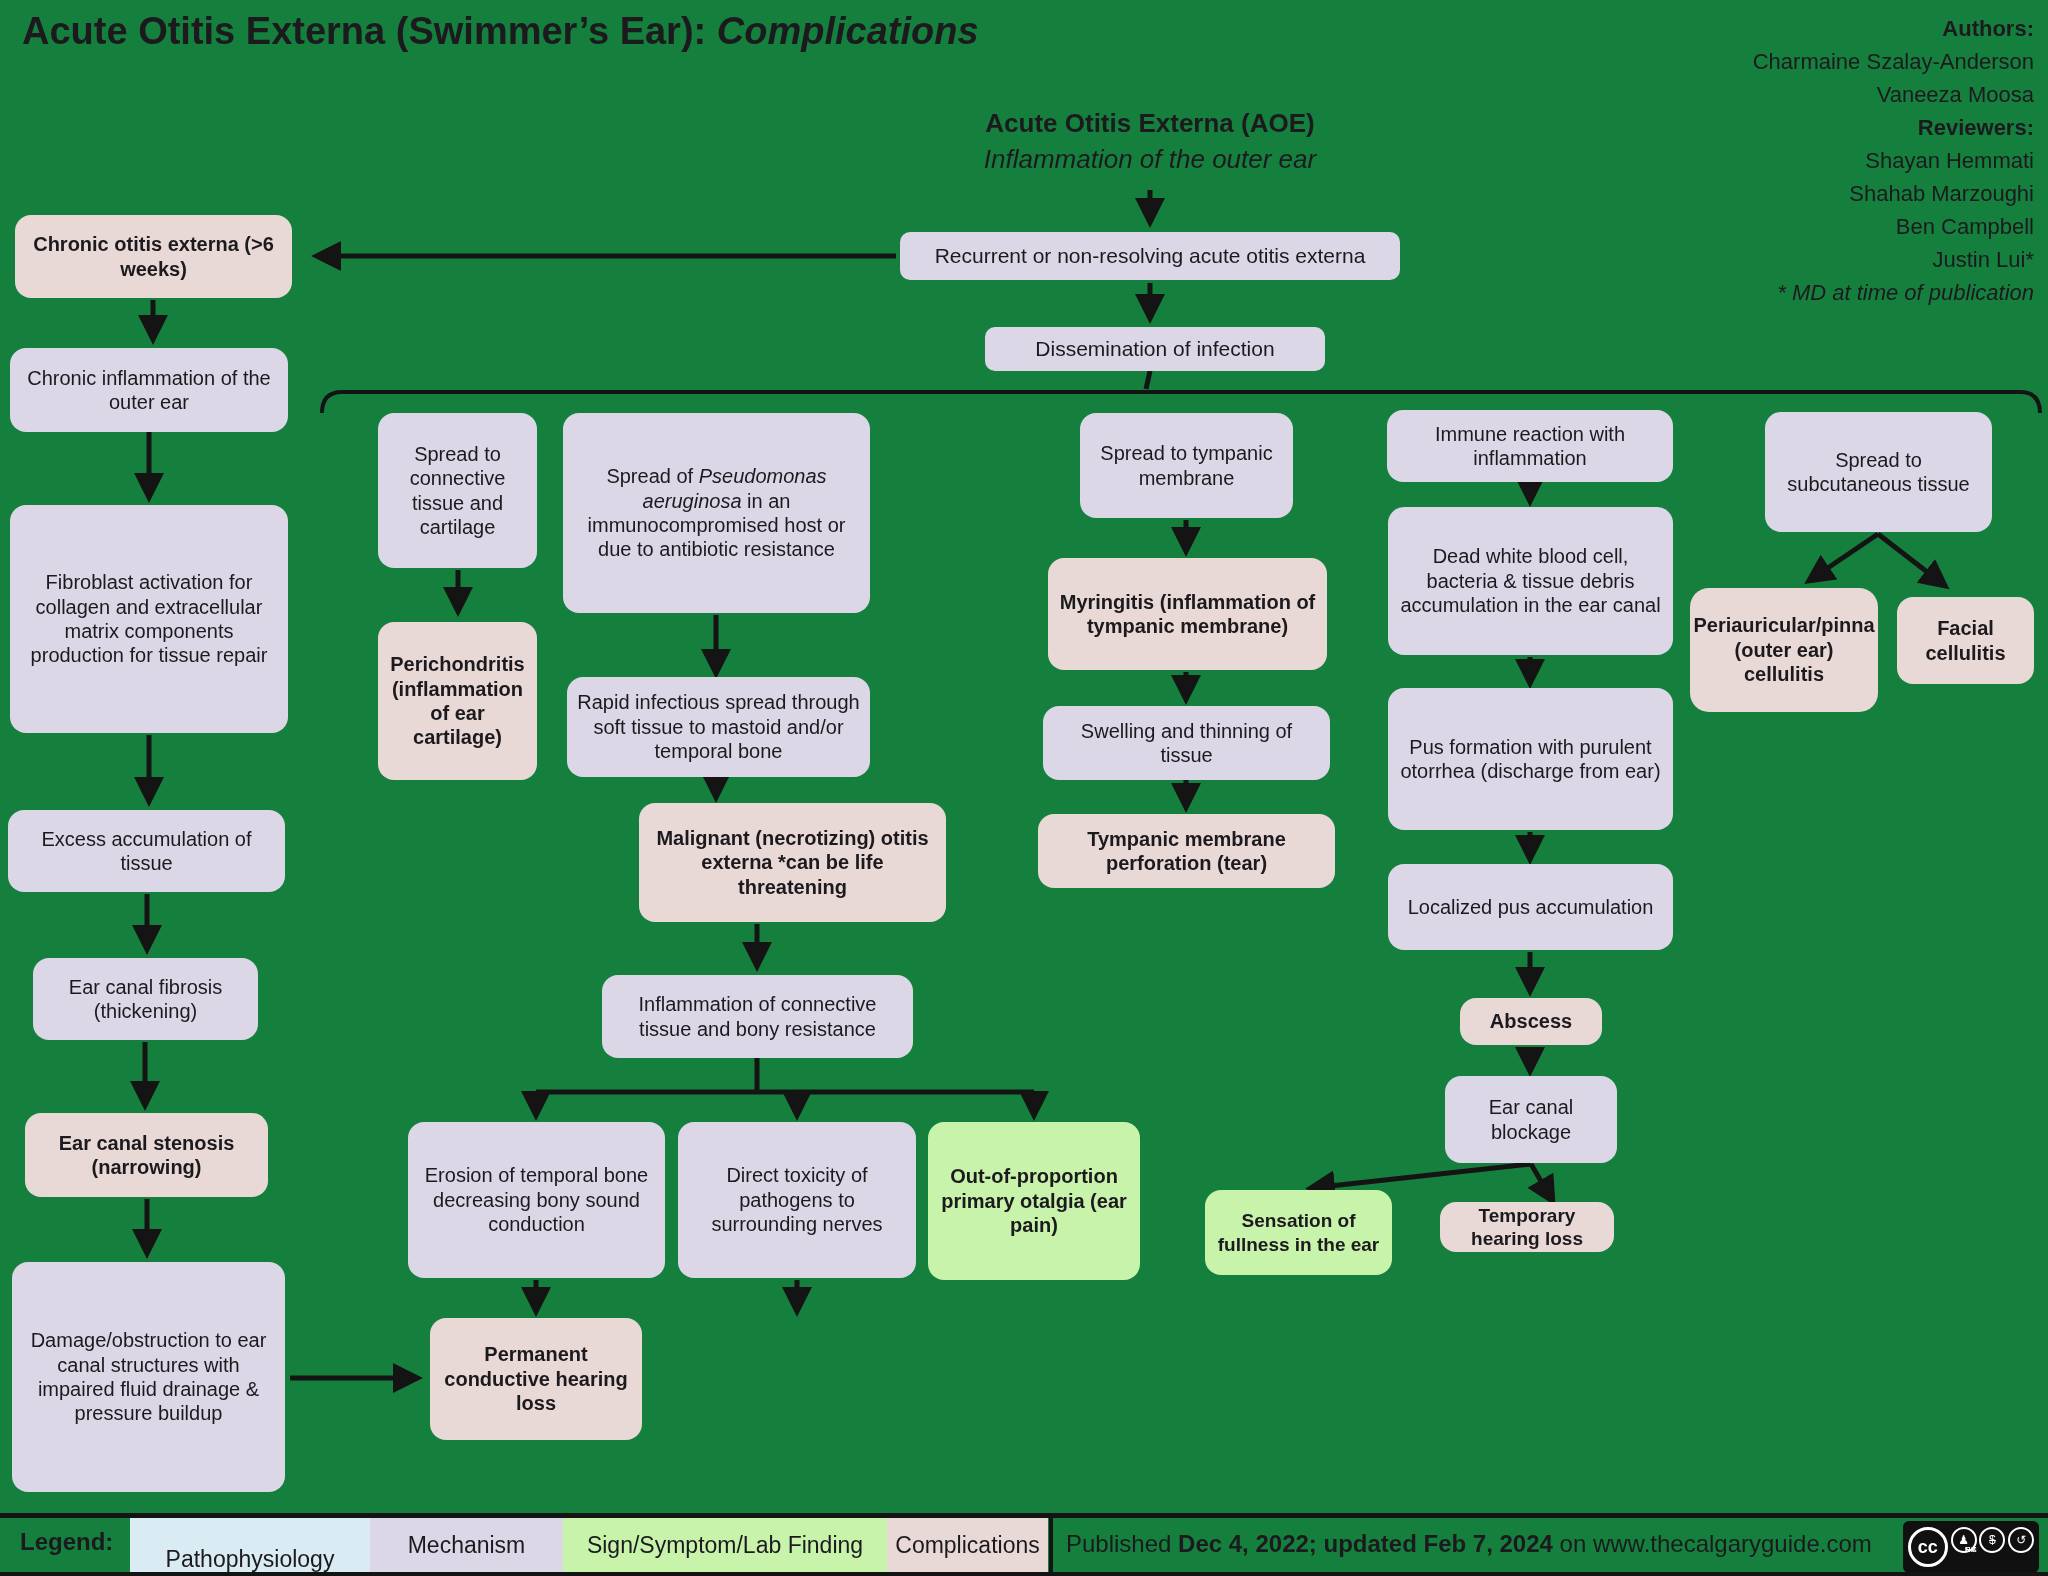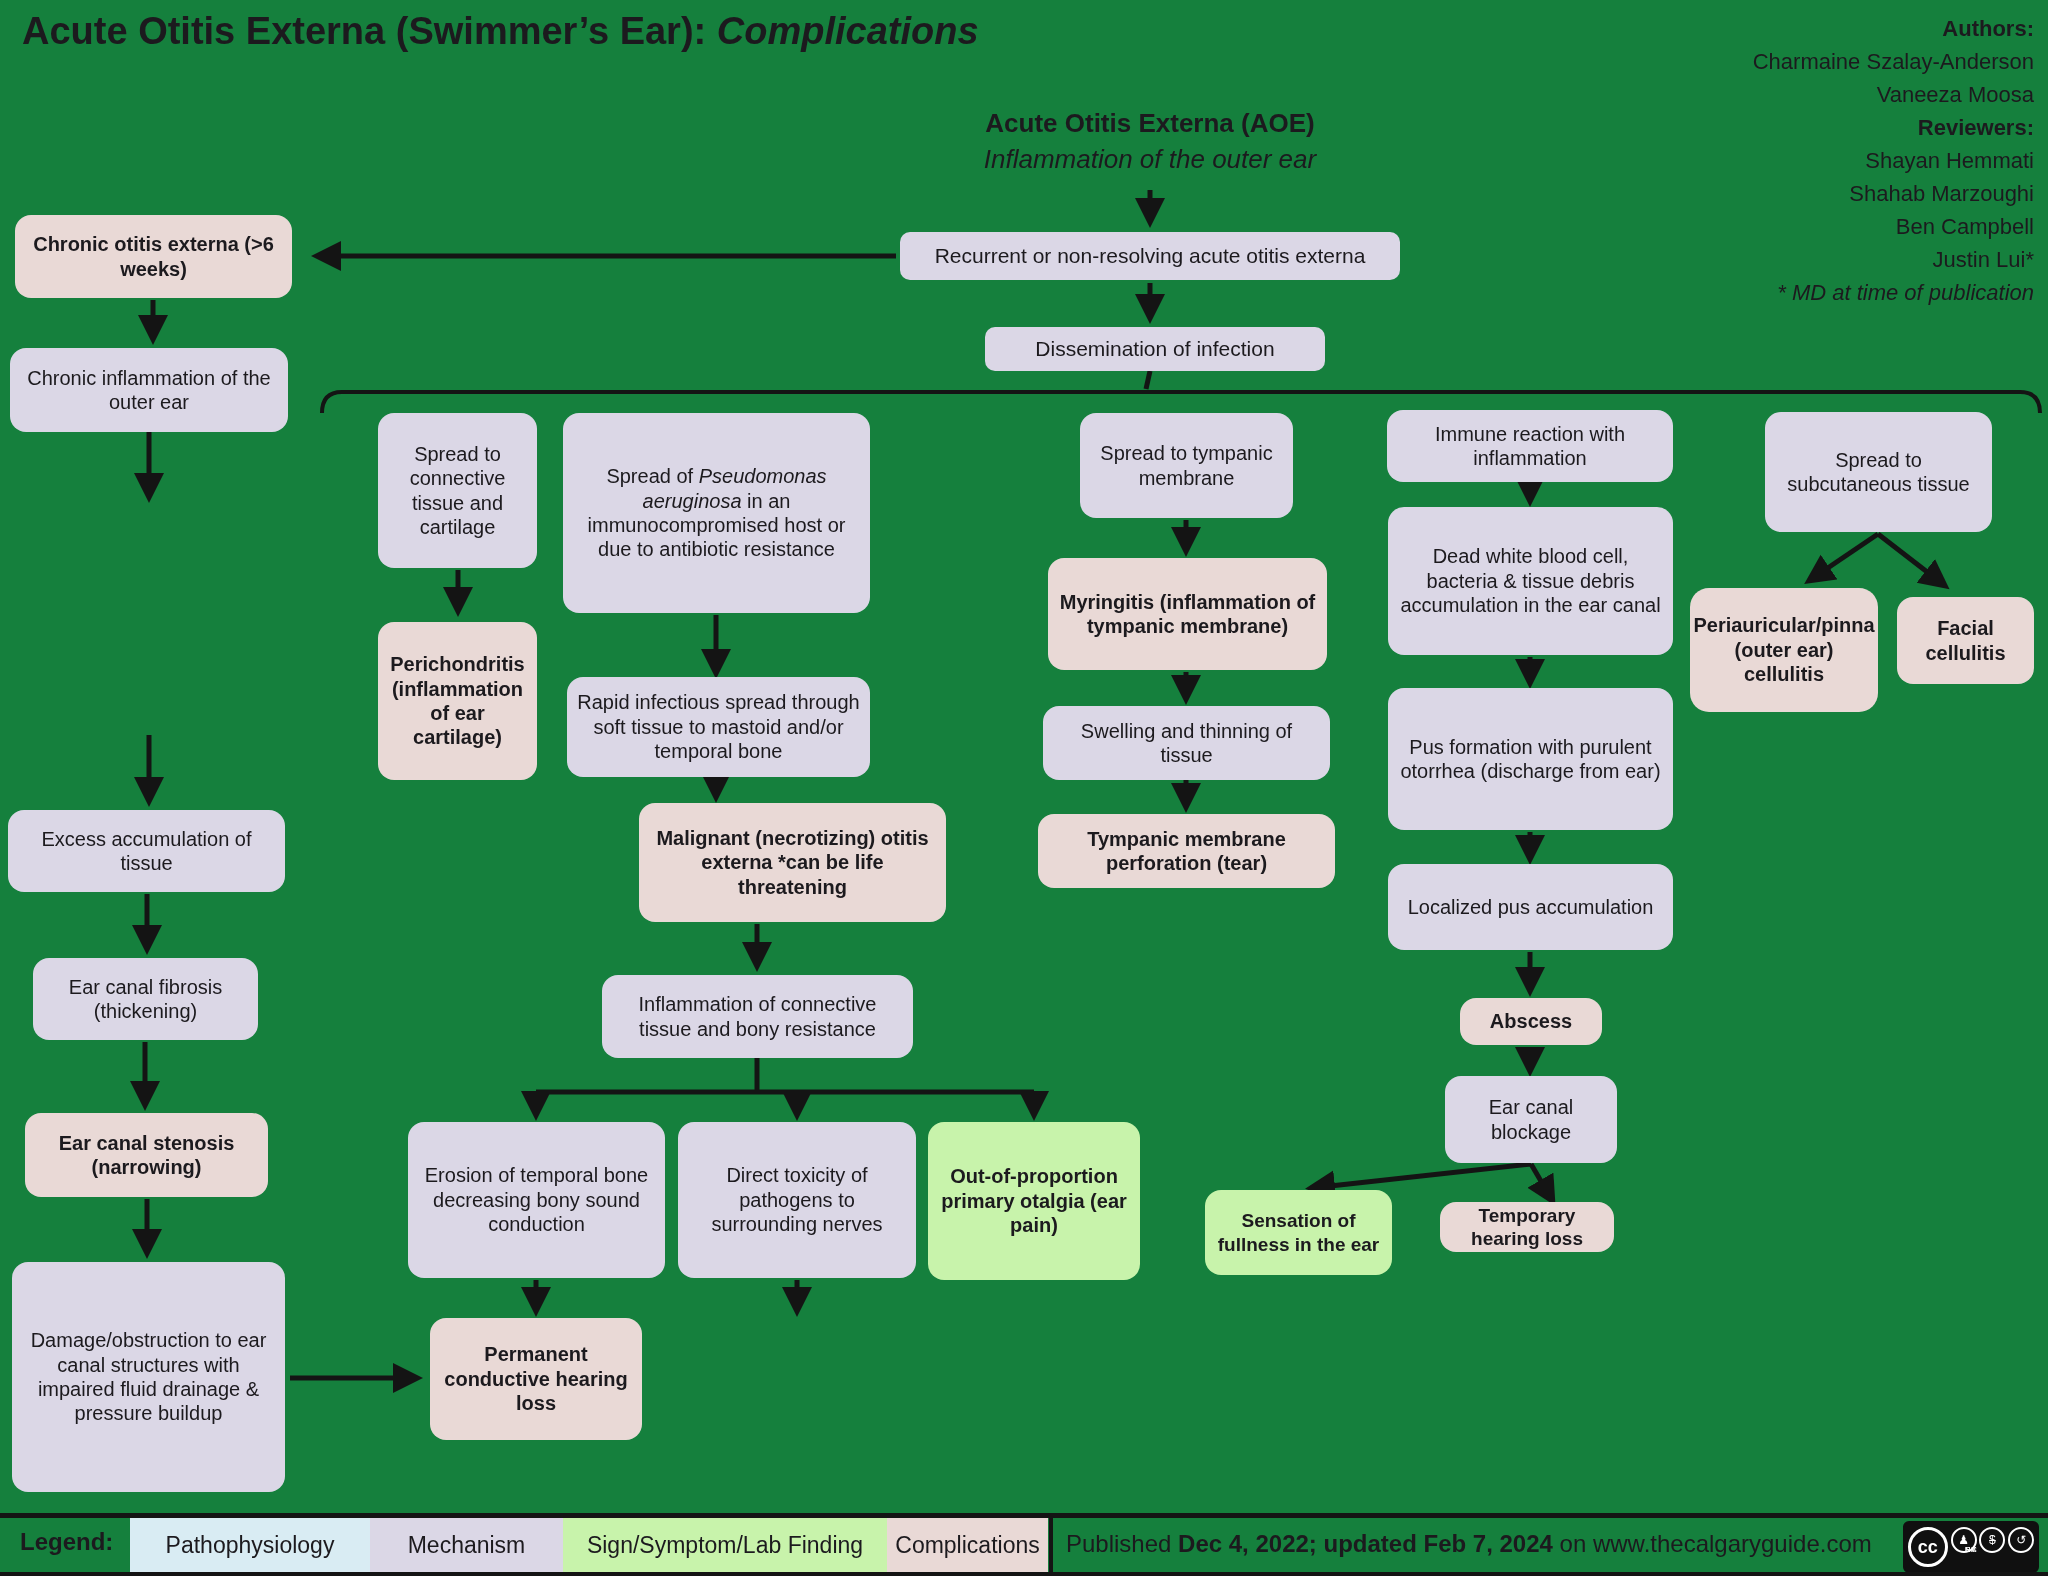--- a/index.html
+++ b/index.html
@@ -118,20 +118,23 @@
   <div class="node lav" style="left:985px;top:327px;width:340px;height:44px;font-size:21px;border-radius:10px;">
       <span>Dissemination of infection</span>
     </div>
 
   <div class="node pink" style="left:15px;top:215px;width:277px;height:83px;">
       <span>Chronic otitis externa (&gt;6 weeks)</span>
     </div>
   <div class="node lav" style="left:10px;top:348px;width:278px;height:84px;">
       <span>Chronic inflammation of the outer ear</span>
     </div>
+  <div class="node lav" style="left:10px;top:505px;width:278px;height:228px;">
+      <span>Fibroblast activation for collagen and extracellular matrix components production for tissue repair</span>
+    </div>
   <div class="node lav" style="left:8px;top:810px;width:277px;height:82px;">
       <span>Excess accumulation of tissue</span>
     </div>
   <div class="node lav" style="left:33px;top:958px;width:225px;height:82px;">
       <span>Ear canal fibrosis (thickening)</span>
     </div>
   <div class="node pink" style="left:25px;top:1113px;width:243px;height:84px;">
       <span>Ear canal stenosis (narrowing)</span>
     </div>
   <div class="node lav" style="left:12px;top:1262px;width:273px;height:230px;">
@@ -213,21 +216,21 @@
     </div>
   <div class="node pink" style="left:1690px;top:588px;width:188px;height:124px;border-radius:19px;">
       <span>Periauricular/pinna (outer ear) cellulitis</span>
     </div>
   <div class="node pink" style="left:1897px;top:597px;width:137px;height:87px;">
       <span>Facial cellulitis</span>
     </div>
 
   <div class="hr" style="top:1513px;height:5px;"></div>
   <div class="legend-label">Legend:</div>
-  <div class="band" style="left:130px;width:240px;background:#d9ecf3;">
+  <div class="band" style="left:130px;width:240px;background:#d9ecf3;align-items:flex-end;">
       <span>Pathophysiology</span>
     </div>
   <div class="band" style="left:370px;width:193px;background:#dbd7e6;">
       <span>Mechanism</span>
     </div>
   <div class="band" style="left:563px;width:324px;background:#c8f3ab;">
       <span>Sign/Symptom/Lab Finding</span>
     </div>
   <div class="band" style="left:887px;width:161px;background:#e9d9d6;">
       <span>Complications</span>

